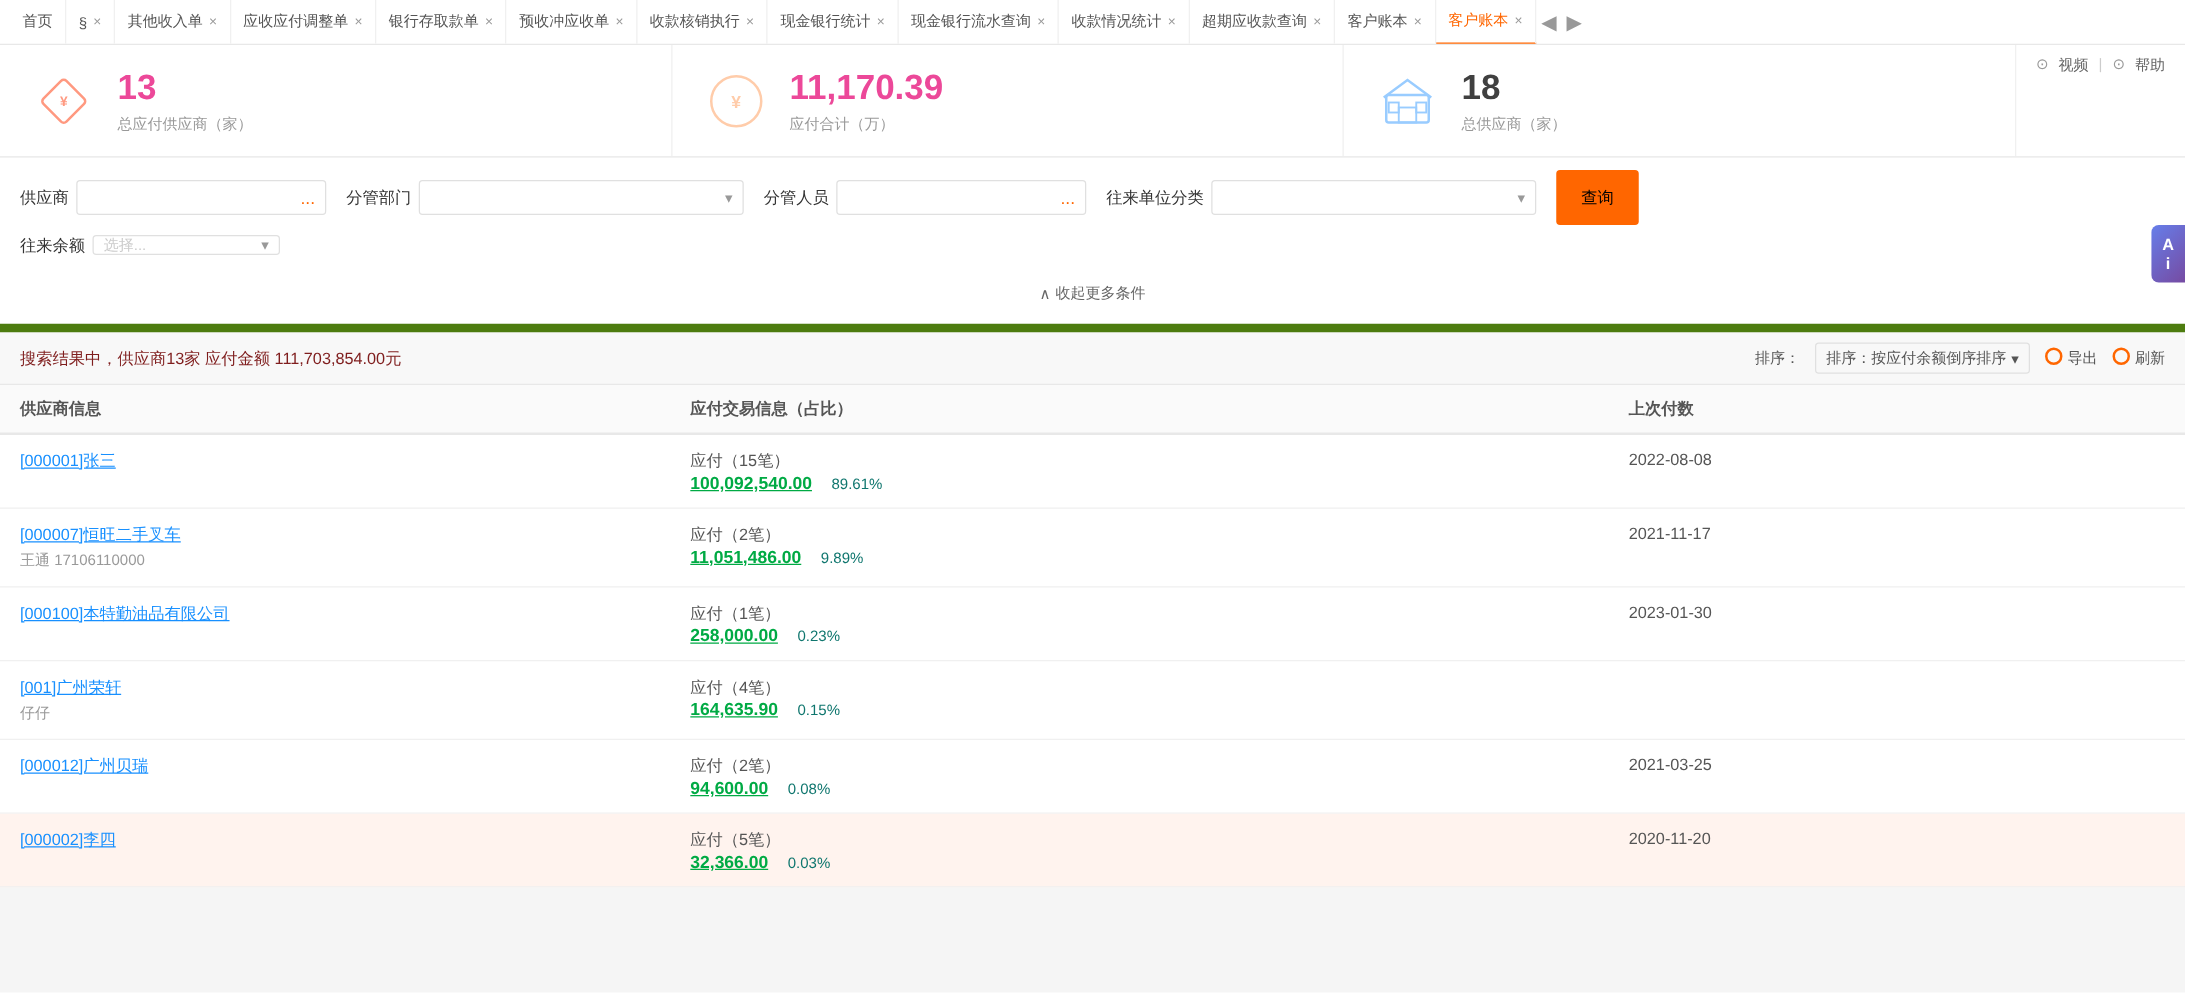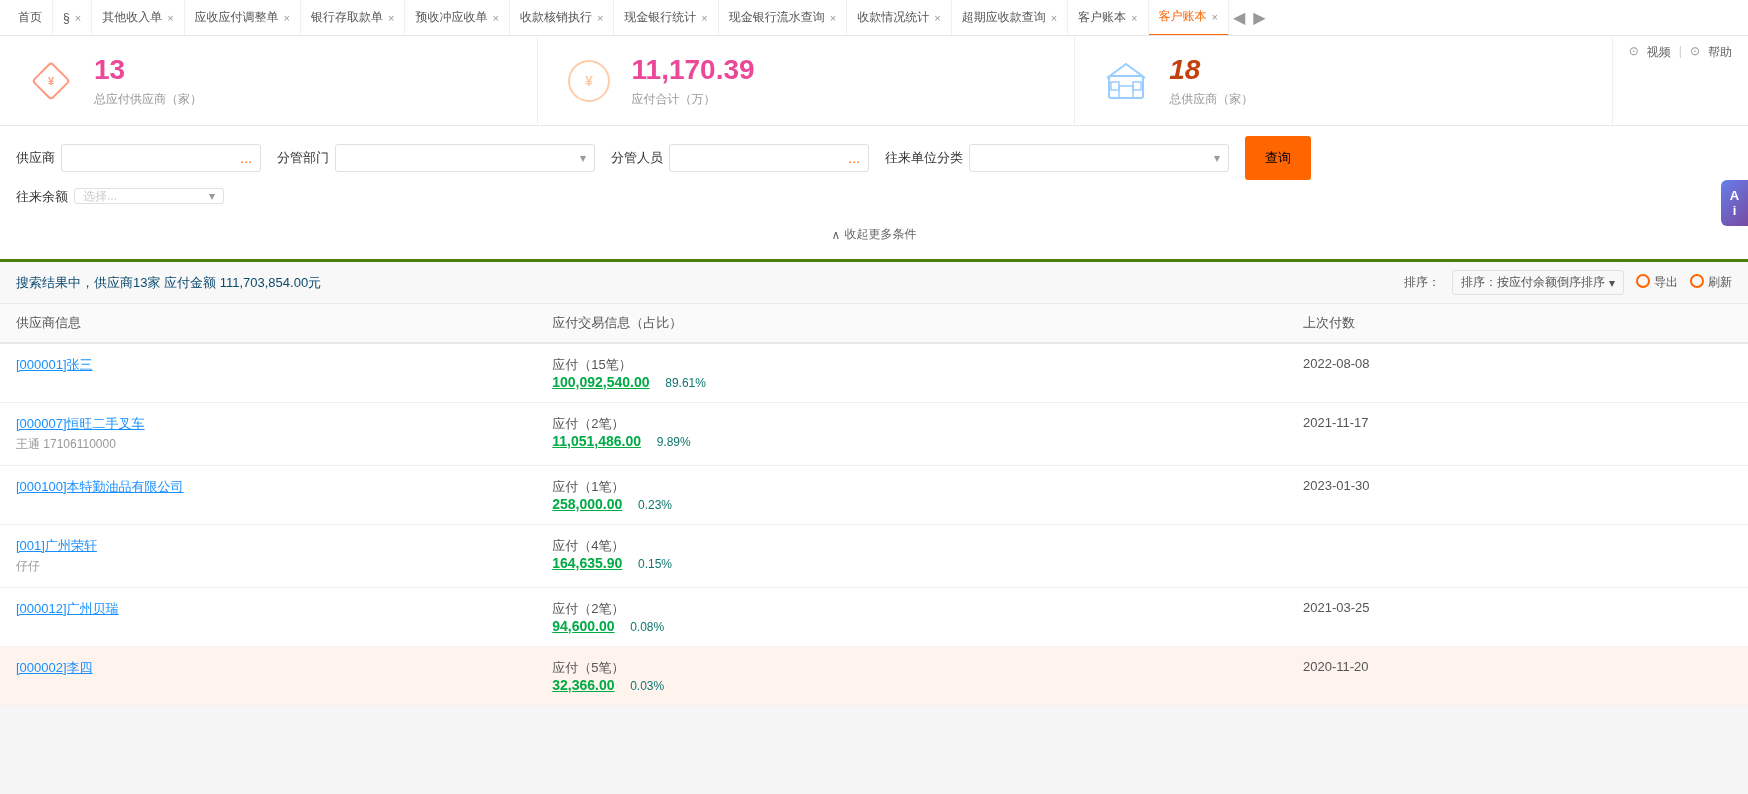--- a/index.html
+++ b/index.html
@@ -143,21 +143,21 @@
     
     .result-info-bar {
       background: #f8f8f8;
       border-bottom: 1px solid #e8e8e8;
       padding: 8px 16px;
       display: flex;
       align-items: center;
       justify-content: space-between;
     }
     .result-info-text { font-size: 13px; color: #555; }
-    .result-info-text span { color: #0c4a6e; font-weight: 500; }
+    .result-info-text span { color: #7f1d1d; font-weight: 500; }
     .result-actions {
       display: flex;
       align-items: center;
       gap: 12px;
       font-size: 12px;
       color: #555;
     }
     .result-actions .sort-label { color: #555; }
     .sort-select {
       border: 1px solid #e0e0e0;
@@ -192,21 +192,21 @@
       background: #fff;
       width: 100%;
     }
     .table-header {
       display: flex;
       padding: 10px 16px;
       background: #fafafa;
       border-bottom: 2px solid #e8e8e8;
       font-size: 13px;
       color: #555;
-      font-weight: 400;
+      font-weight: 700;
     }
     .col-supplier { flex: 2.5; }
     .col-transaction { flex: 3.5; }
     .col-lastpay { flex: 2; text-align: left; }
 
     .table-row {
       display: flex;
       padding: 12px 16px;
       border-bottom: 1px solid #f0f0f0;
       align-items: flex-start;
@@ -254,21 +254,21 @@
       font-weight: bold;
       cursor: pointer;
       writing-mode: vertical-rl;
       text-orientation: upright;
     }
 
     .divider { color: #ccc; }
 
     .filter-section-full {
       background: #fff;
-      border-bottom: 3px solid #4d7c0f;
+      border-bottom: 7px solid #4d7c0f;
     }
     .filter-rows-container {
       padding: 10px 16px 0;
     }
     .collapse-row {
       display: flex;
       justify-content: center;
       padding: 4px 0 8px;
     }
   </style>
@@ -364,21 +364,21 @@
       <div class="stat-icon">
         <svg viewBox="0 0 50 50" xmlns="http://www.w3.org/2000/svg">
           <rect x="8" y="20" width="34" height="22" rx="2" fill="none" stroke="#99ccff" stroke-width="2"></rect>
           <polyline points="6,22 25,8 44,22" fill="none" stroke="#99ccff" stroke-width="2"></polyline>
           <rect x="18" y="30" width="14" height="12" fill="none" stroke="#99ccff" stroke-width="1.5"></rect>
           <rect x="10" y="26" width="8" height="8" fill="none" stroke="#99ccff" stroke-width="1.5"></rect>
           <rect x="32" y="26" width="8" height="8" fill="none" stroke="#99ccff" stroke-width="1.5"></rect>
         </svg>
       </div>
       <div class="stat-text">
-        <span class="stat-number" style="color:#c2410c;font-style:italic;">18</span>
+        <span class="stat-number" style="color:#404040;">18</span>
         <span class="stat-label">总供应商（家）</span>
       </div>
     </div>
 
     <div style="display:flex;align-items:flex-start;padding:8px 16px;gap:8px;font-size:12px;color:#666;">
       <span style="color:#999;">⊙</span>
       <span style="cursor:pointer;">视频</span>
       <span class="divider">|</span>
       <span style="color:#999;">⊙</span>
       <span style="cursor:pointer;">帮助</span>

